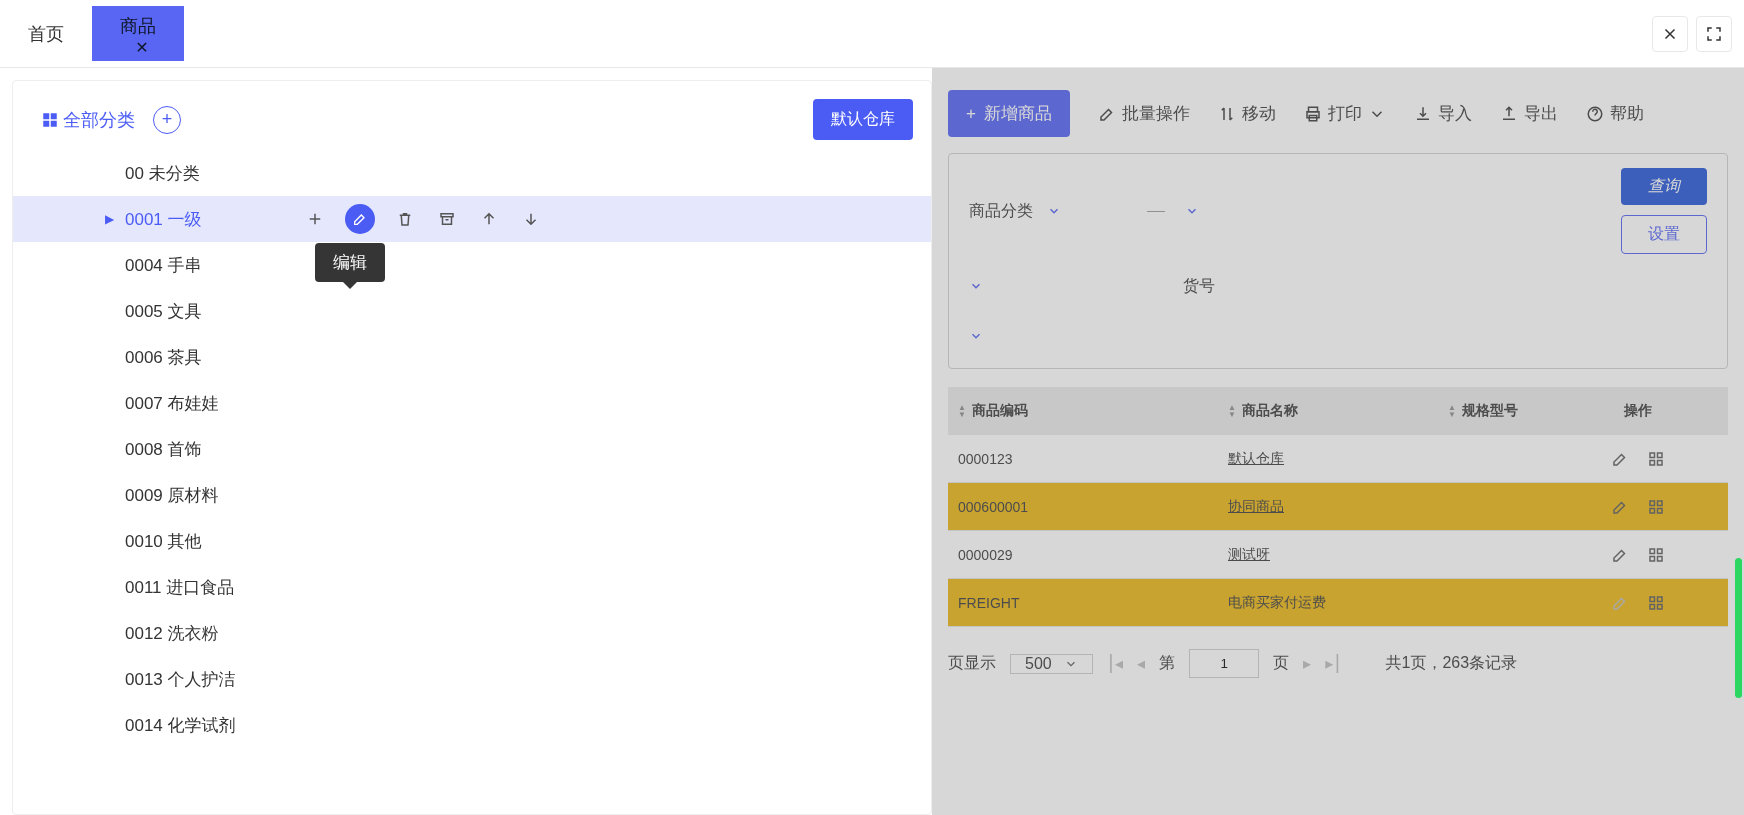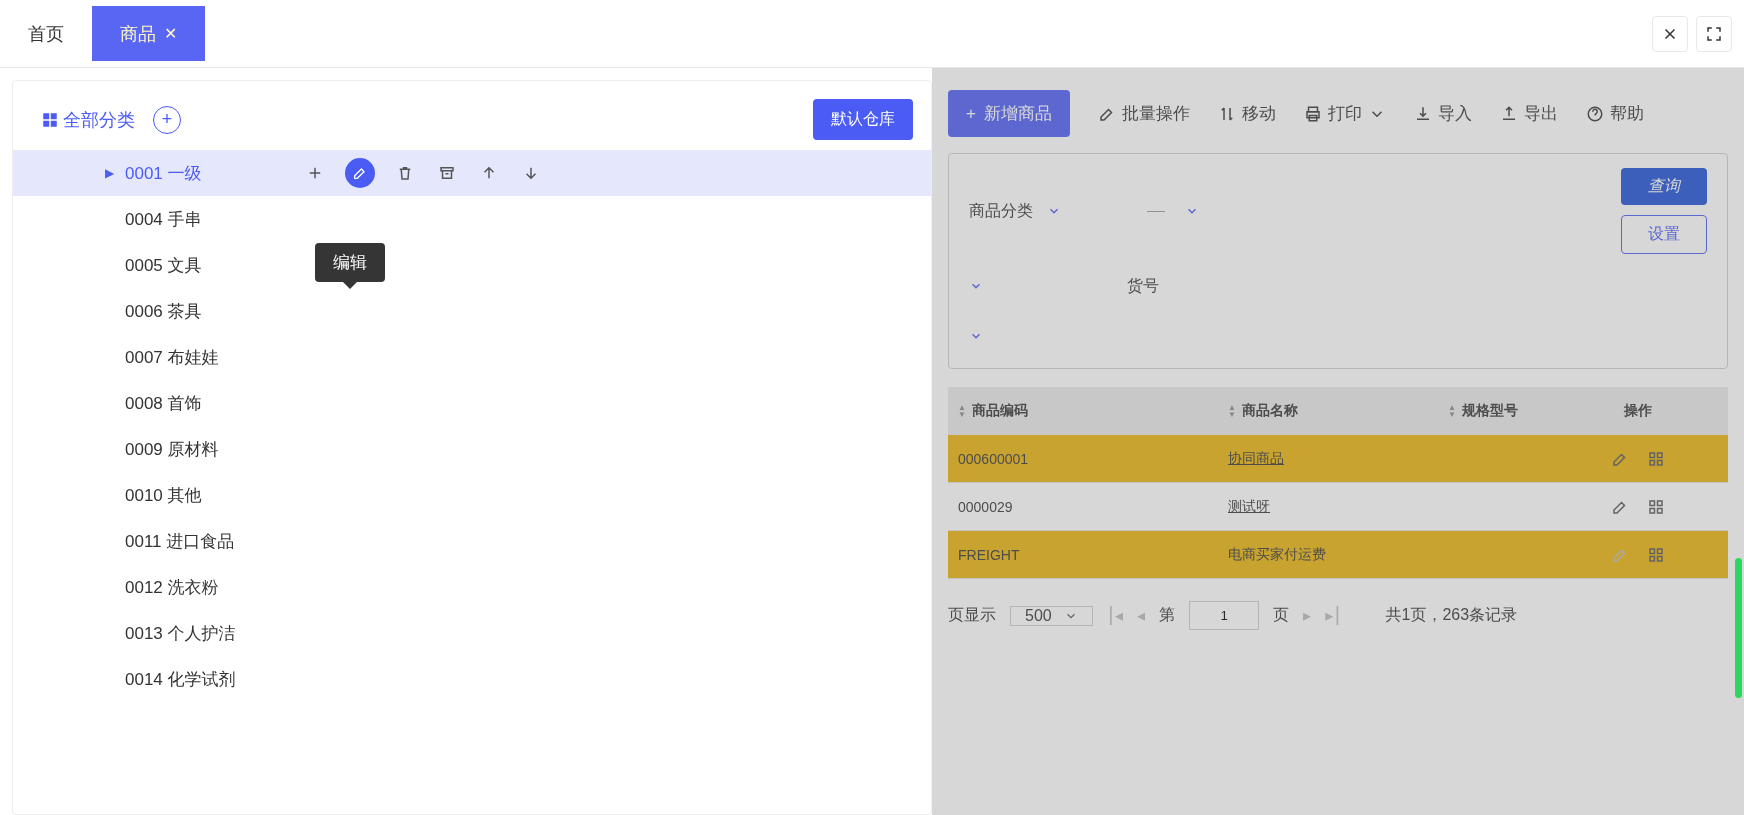--- a/index.html
+++ b/index.html
@@ -1,21 +1,21 @@
 <!DOCTYPE html>
 <html><head>
 <meta charset="utf-8">
 <style>
 * { margin: 0; padding: 0; box-sizing: border-box; }
 body { font-family: -apple-system, "PingFang SC", "Microsoft YaHei", sans-serif; font-size: 14px; color: #333; background: #fff; width: 1744px; height: 815px; overflow: hidden; position: relative; }
 
 
 .tabs { display: flex; align-items: center; height: 68px; border-bottom: 1px solid #e8e8e8; padding: 0; }
 .tab { padding: 8px 28px; height: 55px; display: flex; align-items: center; font-size: 18px; cursor: pointer; }
-.tab.active { background: #5966f3; color: #fef9c3; }
+.tab.active { background: #5966f3; color: #0f172a; flex-direction: column; }
 .tab-close { margin-left: 8px; font-size: 16px; }
 .tabs-tools { margin-left: auto; display: flex; gap: 8px; padding-right: 12px; }
 .tool-btn { width: 36px; height: 36px; display: flex; align-items: center; justify-content: center; border: 1px solid #e8e8e8; border-radius: 4px; cursor: pointer; background: #fff; }
 
 
 .main { display: flex; height: calc(815px - 68px); }
 .left { width: 920px; background: #fff; border: 1px solid #eee; border-radius: 4px; margin: 12px 0 0 12px; display: flex; flex-direction: column; position: relative; overflow: hidden; }
 .right { flex: 1; position: relative; }
 .right-overlay { position: absolute; inset: 0; background: rgba(130,130,130,0.32); pointer-events: none; z-index: 5; }
 
@@ -122,20 +122,23 @@
           </svg>
         <span>全部分类</span>
       </div>
       <div class="add-cat-circle">+</div>
       <button class="done-btn"><span>默认仓库</span></button>
     </div>
 
     <div class="tooltip"><span>编辑</span></div>
 
     <div class="tree-wrap">
+      <div class="tree-item">
+          <span>00 未分类</span>
+        </div>
       <div class="tree-item selected">
         <span class="caret">▶</span>
         <span>0001 一级</span>
         <div class="row-actions">
           <span class="row-act">
               <svg viewBox="0 0 24 24" width="18" height="18" stroke="#555" stroke-width="2" fill="none">
                 <path d="M12 5v14M5 12h14"></path>
               </svg>
             </span>
           <span class="row-act edit">
@@ -271,21 +274,21 @@
             <button class="btn-fill"><span>查询</span></button>
             <button class="btn-outline"><span>设置</span></button>
           </div>
         </div>
         <div class="filter-row">
           <div class="sel">
               <svg class="chev-down chev" viewBox="0 0 24 24" stroke="#4b5cf5" stroke-width="2.5" fill="none">
                 <path d="M6 9l6 6 6-6"></path>
               </svg>
             </div>
-          <span class="flabel" style="margin-left:64px">货号</span>
+          <span class="flabel" style="margin-left:120px">货号</span>
         </div>
         <div class="filter-row">
           <div class="sel">
               <svg class="chev-down chev" viewBox="0 0 24 24" stroke="#4b5cf5" stroke-width="2.5" fill="none">
                 <path d="M6 9l6 6 6-6"></path>
               </svg>
             </div>
         </div>
       </div>
 
@@ -301,20 +304,40 @@
             </div>
           <div class="col-spec">
               <span class="sort-ic">▲<br>▼</span>
               <span>规格型号</span>
             </div>
           <div class="col-ops">
               <span>操作</span>
             </div>
         </div>
         <div id="tbody">
+            <div class="tbl-row">
+    <div class="col-code">
+                <span>0000123</span>
+              </div>
+    <div class="col-name">
+                <span class="name-link">默认仓库</span>
+              </div>
+    <div class="col-spec"></div>
+    <div class="col-ops">
+      <svg class="op-ic" viewBox="0 0 24 24" stroke="#555" stroke-width="2" fill="none">
+                  <path d="M4 20h4l10-10-4-4L4 16v4z"></path>
+                </svg>
+      <svg class="op-ic" viewBox="0 0 24 24" stroke="#555" stroke-width="2" fill="none">
+                  <rect x="4" y="4" width="6" height="6"></rect>
+                  <rect x="14" y="4" width="6" height="6"></rect>
+                  <rect x="4" y="14" width="6" height="6"></rect>
+                  <rect x="14" y="14" width="6" height="6"></rect>
+                </svg>
+    </div>
+            </div>
             <div class="tbl-row even">
     <div class="col-code">
                 <span>000600001</span>
               </div>
     <div class="col-name">
                 <span class="name-link">协同商品</span>
               </div>
     <div class="col-spec"></div>
     <div class="col-ops">
       <svg class="op-ic" viewBox="0 0 24 24" stroke="#555" stroke-width="2" fill="none">

